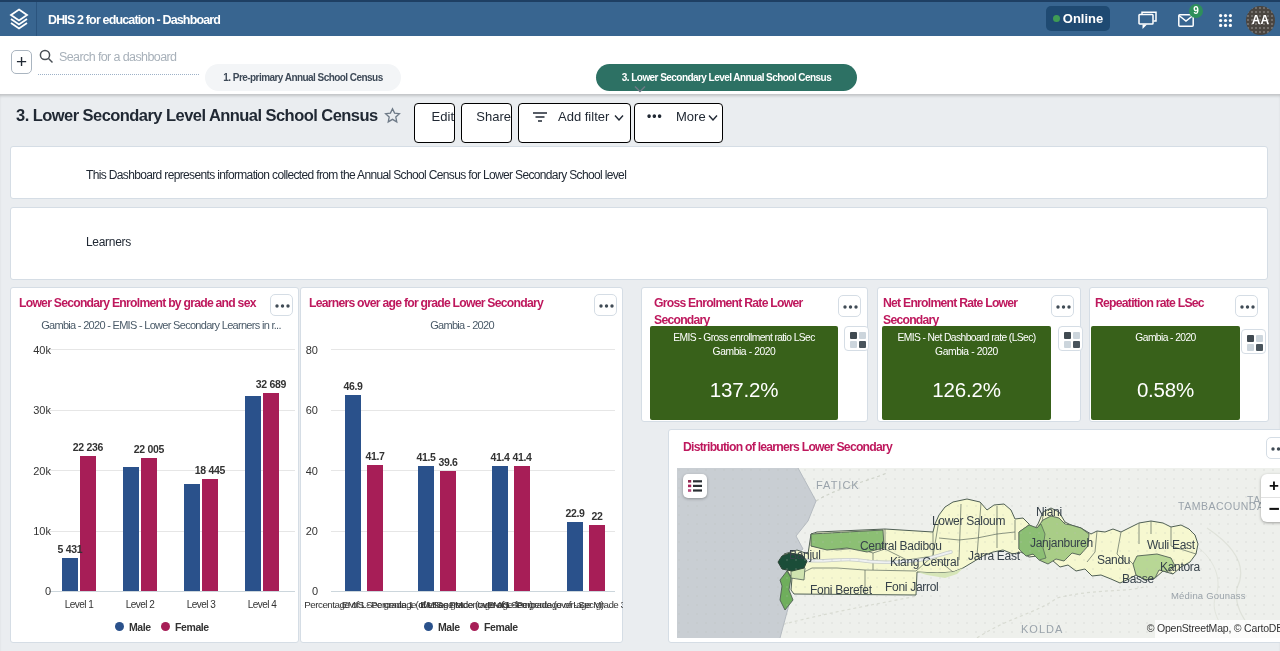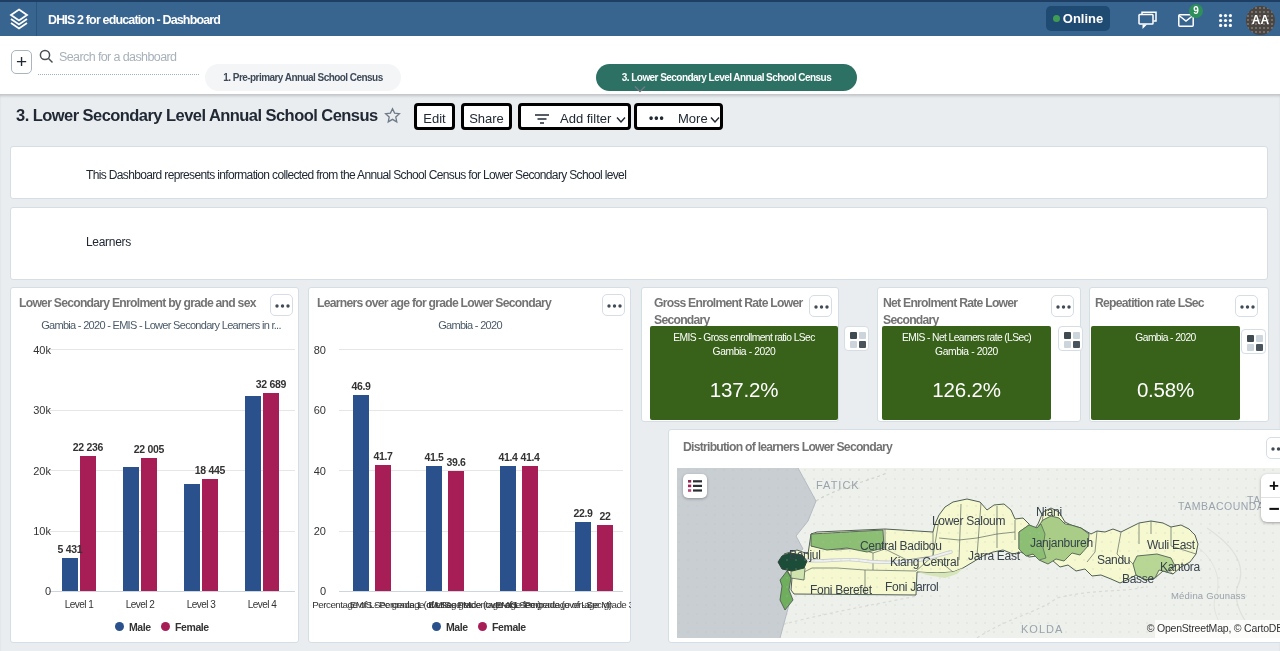--- a/index.html
+++ b/index.html
@@ -18,23 +18,23 @@
 #controlbar{position:absolute;left:0;top:36px;width:1280px;height:58px;background:#fff}
 #plusbtn{position:absolute;left:11px;top:14px;width:21px;height:24px;border:1px solid #aab5c0;border-radius:5px;color:#212934;font-size:19px;line-height:21px;text-align:center;font-weight:400}
 #searchline{position:absolute;left:38px;top:38px;width:161px;border-top:1px dotted #9db1c7}
 #searchph{position:absolute;left:59px;top:14px;color:#a8b1ba;font-size:12.5px;letter-spacing:-0.6px}
 .chip{position:absolute;top:28px;height:27px;border-radius:14px;background:#f3f5f7;color:#3e4a58;font-size:10px;font-weight:bold;letter-spacing:-0.55px;line-height:27px;text-align:center;white-space:nowrap;overflow:hidden}
 .chip.sel{background:#2d7164;color:#fff}
 #chev{position:absolute;left:633px;top:46px;width:14px;height:14px}
 
 #content{position:absolute;left:0;top:94px;width:1280px;height:557px;background:#eaedf0;box-shadow:inset 0 3px 3px -1px rgba(0,0,0,.18)}
 #dtitle{position:absolute;left:16px;top:12px;font-size:16.5px;font-weight:bold;color:#212934;white-space:nowrap;letter-spacing:-0.55px}
-.tbtn{position:absolute;top:9px;height:27px;border:3px solid #000000;border-radius:4px;background:#fff;color:#212934;font-size:13px;line-height:25px;text-align:center}
+.tbtn{position:absolute;top:9px;height:40px;border:1px solid #000000;border-radius:4px;background:#fff;color:#212934;font-size:13px;line-height:25px;text-align:right}
 .card{position:absolute;background:#fff;border:1px solid #d5dde5;border-radius:3px}
-.ctitle{position:absolute;left:8px;top:7px;font-size:12.2px;font-weight:bold;color:#737373;line-height:17px;white-space:nowrap;letter-spacing:-0.75px}
+.ctitle{position:absolute;left:8px;top:7px;font-size:12.2px;font-weight:bold;color:#be185d;line-height:17px;white-space:nowrap;letter-spacing:-0.75px}
 .dots{position:absolute;width:23px;height:22px;border:1px solid #d5dde5;border-radius:5px;background:#fff}
 .csub{position:absolute;font-size:11px;color:#4a5a68;text-align:center;white-space:nowrap;letter-spacing:-0.7px}
 .gline{position:absolute;height:1px;background:#e6e6e6}
 .ylab{position:absolute;font-size:11px;color:#333;text-align:right;width:26px}
 .xlab{position:absolute;font-size:10px;color:#333;text-align:center;width:60px;letter-spacing:-0.5px}
 .bar{position:absolute}
 .blab{position:absolute;font-size:10.5px;font-weight:bold;color:#333;text-align:center;width:44px;letter-spacing:-0.3px}
 .leg{position:absolute;font-size:10.5px;font-weight:bold;color:#333;letter-spacing:-0.4px}
 .ldot{position:absolute;width:9px;height:9px;border-radius:50%}
 
@@ -166,21 +166,21 @@
     <div class="xlab" style="left:38px;top:311px">Level 1</div>
     <div class="xlab" style="left:99px;top:311px">Level 2</div>
     <div class="xlab" style="left:160px;top:311px">Level 3</div>
     <div class="xlab" style="left:221px;top:311px">Level 4</div>
     <div class="ldot" style="left:104px;top:334px;background:#2a518b"></div>
     <div class="leg" style="left:118px;top:333px">Male</div>
     <div class="ldot" style="left:150px;top:334px;background:#a71e57"></div>
     <div class="leg" style="left:164px;top:333px">Female</div>
   </div>
 
-  <div class="card" id="chart2" style="left:308px;top:193px;width:323px;height:356px">
+  <div class="card" id="chart2" style="left:300px;top:193px;width:323px;height:356px">
     <div class="ctitle">Learners over age for grade Lower Secondary</div>
     <div class="dots" style="right:5px;top:6px">
         <svg width="15" height="4" viewBox="0 0 15 4" style="position:absolute;left:4px;top:9px">
           <circle cx="2" cy="2" r="1.7" fill="#404b55"></circle>
           <circle cx="7.5" cy="2" r="1.7" fill="#404b55"></circle>
           <circle cx="13" cy="2" r="1.7" fill="#404b55"></circle>
         </svg>
       </div>
     <div class="csub" style="left:31px;top:31px;width:260px">Gambia - 2020</div>
     <div class="gline" style="left:30px;top:61px;width:284px"></div>
@@ -215,21 +215,21 @@
       <div class="xlab" style="left:-15px;width:300px;white-space:nowrap;font-size:9.8px">EMIS - Percentage of LSec grade (over-age fem)</div>
       <div class="xlab" style="left:60px;width:300px;white-space:nowrap;font-size:9.8px">EMIS - Percentage of LSec grade (over-age M)</div>
       <div class="xlab" style="left:133px;width:300px;white-space:nowrap;font-size:9.8px">EMIS - Percentage of LSec grade 3 (over-age Mdr</div>
     </div>
     <div class="ldot" style="left:123px;top:334px;background:#2a518b"></div>
     <div class="leg" style="left:137px;top:333px">Male</div>
     <div class="ldot" style="left:169px;top:334px;background:#a71e57"></div>
     <div class="leg" style="left:183px;top:333px">Female</div>
   </div>
 
-  <div class="card" id="kpi1" style="left:641px;top:193px;width:198px;height:135px">
+  <div class="card" id="kpi1" style="left:641px;top:193px;width:227px;height:135px">
     <div class="ctitle" style="left:12px">Gross Enrolment Rate Lower<br>Secondary</div>
     <div class="dots" style="right:6px;top:7px">
         <svg width="15" height="4" viewBox="0 0 15 4" style="position:absolute;left:4px;top:9px">
           <circle cx="2" cy="2" r="1.7" fill="#404b55"></circle>
           <circle cx="7.5" cy="2" r="1.7" fill="#404b55"></circle>
           <circle cx="13" cy="2" r="1.7" fill="#404b55"></circle>
         </svg>
       </div>
     <div class="kbox" style="left:8px;top:38px;width:188px;height:94px">
       <div class="s1">EMIS - Gross enrollment ratio LSec</div>
@@ -246,21 +246,21 @@
   <div class="card" id="kpi2" style="left:877px;top:193px;width:204px;height:135px">
     <div class="ctitle" style="left:5px">Net Enrolment Rate Lower<br>Secondary</div>
     <div class="dots" style="right:6px;top:7px">
         <svg width="15" height="4" viewBox="0 0 15 4" style="position:absolute;left:4px;top:9px">
           <circle cx="2" cy="2" r="1.7" fill="#404b55"></circle>
           <circle cx="7.5" cy="2" r="1.7" fill="#404b55"></circle>
           <circle cx="13" cy="2" r="1.7" fill="#404b55"></circle>
         </svg>
       </div>
     <div class="kbox" style="left:4px;top:38px;width:169px;height:94px">
-      <div class="s1">EMIS - Net Learners rate (LSec)</div>
+      <div class="s1">EMIS - Net Dashboard rate (LSec)</div>
       <div class="s2">Gambia - 2020</div>
       <div class="val">126.2%</div>
     </div>
     <div class="switch" style="left:180px;top:38px">
         <i style="left:5px;top:5px;background:#404a51"></i>
         <i style="left:14px;top:5px;background:#ccd5dc"></i>
         <i style="left:5px;top:14px;background:#ccd5dc"></i>
         <i style="left:14px;top:14px;background:#49545c"></i>
       </div>
   </div>

